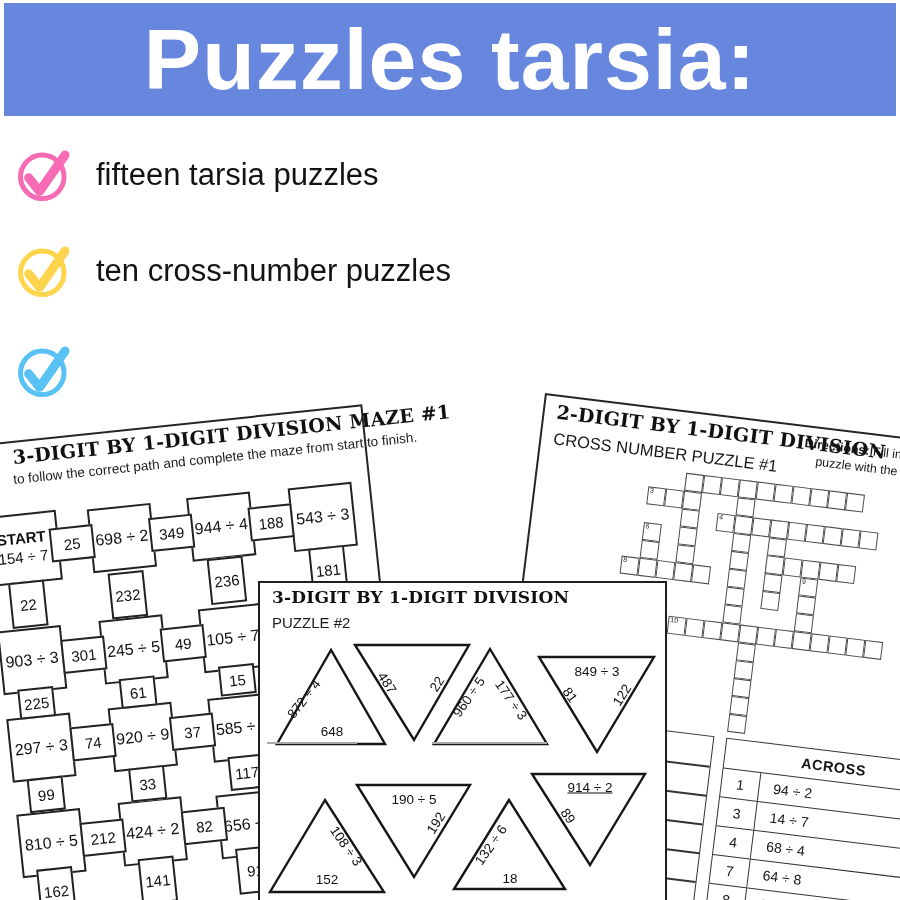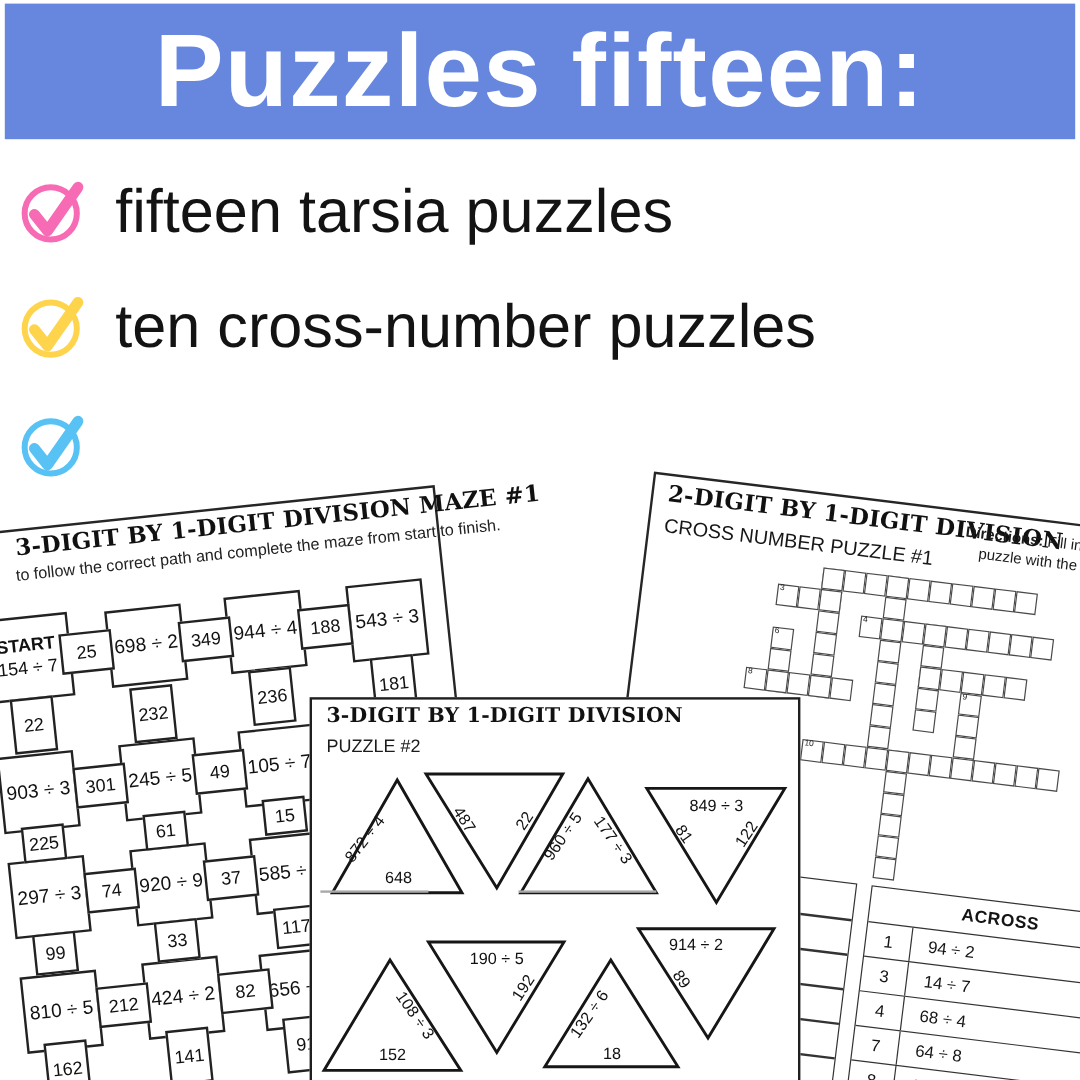--- a/index.html
+++ b/index.html
@@ -7,21 +7,21 @@
        font-family:"Liberation Sans", sans-serif;color:#141414;}
   .abs{position:absolute;}
 
   
   #banner{left:4px;top:3px;width:892px;height:113px;display:flex;align-items:center;justify-content:center;}
   #banner h1{margin:0;color:#ffffff;font-size:86px;font-weight:800;letter-spacing:1px;
              font-family:"Liberation Sans", sans-serif;}
 
   
   .chk-item{left:16px;display:flex;align-items:center;gap:22px;}
-  .chk-item .label{font-size:51px;color:#131313;letter-spacing:0px;}
+  .chk-item .label{font-size:31px;color:#131313;letter-spacing:0px;}
   .chk-icon{width:58px;height:58px;flex:0 0 58px;}
 
   
   .sheet{background:#ffffff;border:2px solid #262626;box-sizing:border-box;}
   .slab{font-family:"DejaVu Serif", serif;font-weight:800;color:#111;}
 
   
   #maze-sheet{left:-140px;top:457px;width:505px;height:620px;transform:rotate(-6deg);
               transform-origin:0 0;z-index:2;}
   #maze-title{left:150px;top:3px;font-size:19px;letter-spacing:.2px;white-space:nowrap;}
@@ -57,21 +57,21 @@
              font-size:14px;box-sizing:border-box;}
   .arow .clue{flex:1;display:flex;align-items:center;padding-left:14px;font-size:14px;}
 
   
   #corner-svg{left:0;top:848px;z-index:1;}
 </style>
 </head>
 <body>
 
 <header id="banner" class="abs" style="background: rgb(103, 135, 223);">
-  <h1>Puzzles fifteen:</h1>
+  <h1>Puzzles tarsia:</h1>
 </header>
 
 <div id="checklist">
     <div class="chk-item abs" style="top: 146px;">
       <svg class="chk-icon" viewBox="0 0 64 64">
        <circle cx="29" cy="34" r="24" fill="none" stroke="#F76BB4" stroke-width="5.5"></circle>
        <path d="M14 35 L26 50 L54 10" fill="none" stroke="#F76BB4" stroke-width="10" stroke-linecap="round" stroke-linejoin="round"></path>
      </svg>
      <span class="label">fifteen tarsia puzzles</span>
     </div>
@@ -298,21 +298,21 @@
       <span class="tlabel" style="left: 251px; top: 117px; transform: translate(-50%, -50%) rotate(55deg);">177 ÷ 3</span>
       <span class="tlabel" style="left: 337px; top: 88px; transform: translate(-50%, -50%) rotate(0deg);">849 ÷ 3</span>
       <span class="tlabel" style="left: 310px; top: 112px; transform: translate(-50%, -50%) rotate(55deg);">81</span>
       <span class="tlabel" style="left: 362px; top: 112px; transform: translate(-50%, -50%) rotate(-57deg);">122</span>
       <span class="tlabel" style="left: 86px; top: 263px; transform: translate(-50%, -50%) rotate(55deg);">108 ÷ 3</span>
       <span class="tlabel" style="left: 67px; top: 296px; transform: translate(-50%, -50%) rotate(0deg);">152</span>
       <span class="tlabel" style="left: 154px; top: 216px; transform: translate(-50%, -50%) rotate(0deg);">190 ÷ 5</span>
       <span class="tlabel" style="left: 176px; top: 240px; transform: translate(-50%, -50%) rotate(-57deg);">192</span>
       <span class="tlabel" style="left: 231px; top: 262px; transform: translate(-50%, -50%) rotate(-55deg);">132 ÷ 6</span>
       <span class="tlabel" style="left: 250px; top: 295px; transform: translate(-50%, -50%) rotate(0deg);">18</span>
-      <span class="tlabel" style="left: 320px; top: 204px; transform: translate(-50%, -50%) rotate(0deg);">914 ÷ 2</span>
+      <span class="tlabel" style="left: 330px; top: 204px; transform: translate(-50%, -50%) rotate(0deg); text-decoration: underline;">914 ÷ 2</span>
       <span class="tlabel" style="left: 308px; top: 233px; transform: translate(-50%, -50%) rotate(55deg);">89</span>
     </div>
   <div id="tarsia-cutlines">
       <div class="cutline" style="left: 7px; top: 159px; width: 90px;"></div>
       <div class="cutline" style="left: 172px; top: 159px; width: 115px;"></div>
     </div>
 </section>
 
 <svg id="corner-svg" class="abs" width="26" height="52" viewBox="0 0 26 52">
   <polygon points="0,7 18,52 0,52" fill="#ffffff"></polygon>

